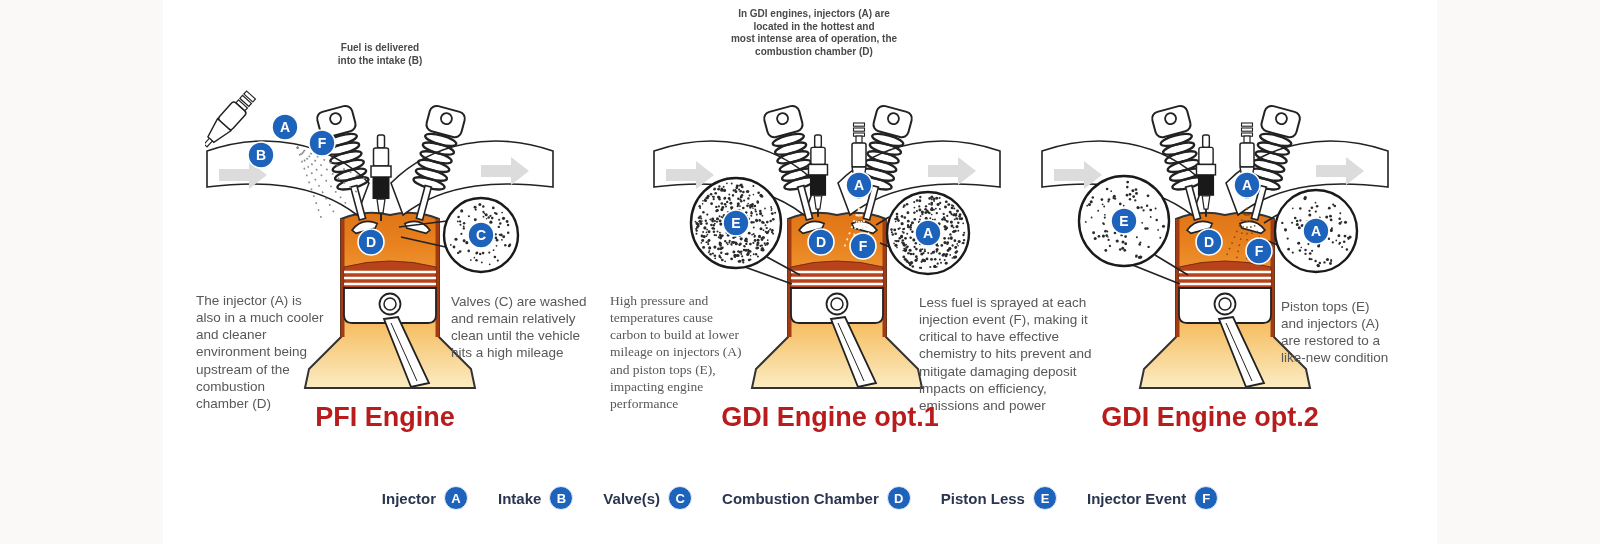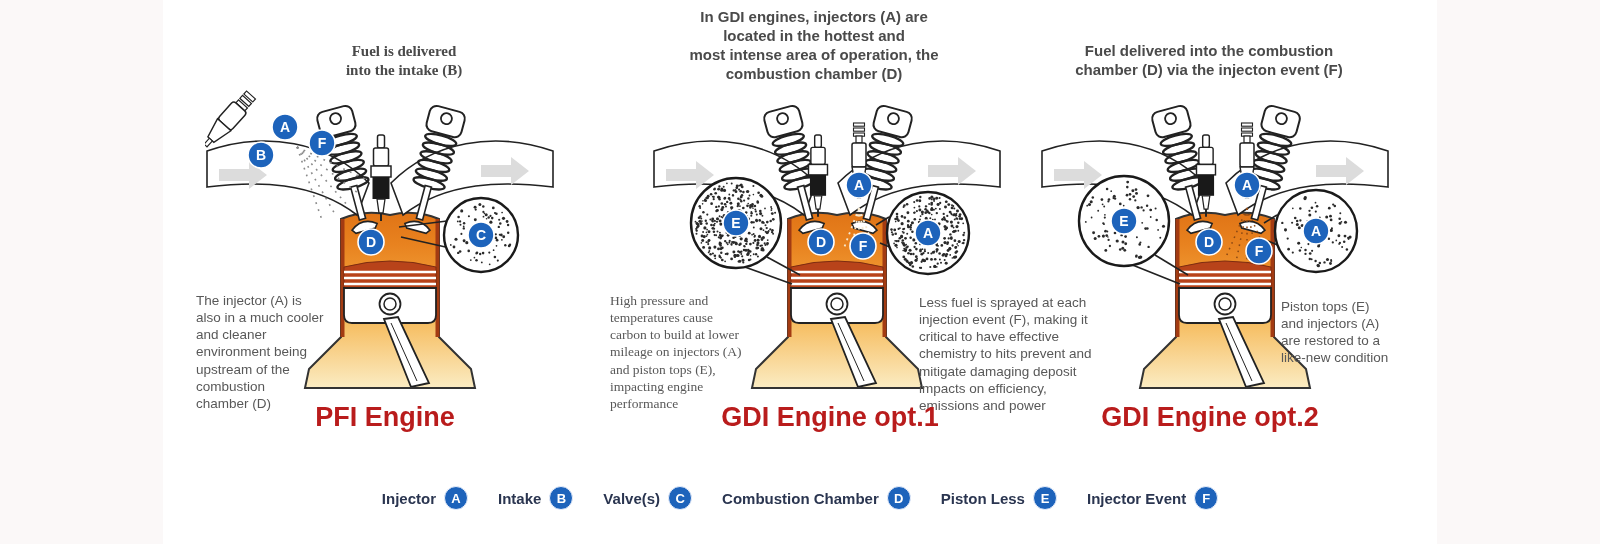--- a/index.html
+++ b/index.html
@@ -1,18 +1,18 @@
 <!DOCTYPE html>
 <html><head>
 <meta charset="utf-8">
 <style>
   html,body{margin:0;padding:0;background:#fbf8f8;font-family:"Liberation Sans",sans-serif;}
   .stage{position:relative;width:1600px;height:544px;overflow:hidden;background:#fbf8f8;}
   .content-bg{position:absolute;left:163px;top:0;width:1274px;height:544px;background:#ffffff;}
-  .panel-caption{position:absolute;font-weight:bold;font-size:15px;line-height:1.26;color:#4a4a4a;
+  .panel-caption{position:absolute;font-weight:bold;font-size:10px;line-height:1.26;color:#4a4a4a;
     text-align:center;white-space:pre-line;}
   .side-text{position:absolute;font-size:13.5px;line-height:1.27;color:#585858;white-space:pre-line;margin-top:16px;}
   .engine-title{position:absolute;font-weight:bold;font-size:27px;color:#b91c1c;text-align:center;}
   .engine-svg{position:absolute;width:350px;height:310px;top:85px;}
   .badge text{font-family:"Liberation Sans",sans-serif;font-weight:bold;font-size:14px;fill:#ffffff;}
   .legend{position:absolute;left:163px;top:486px;width:1274px;display:flex;justify-content:center;
     align-items:center;gap:30px;text-align:right;}
   .legend-item{display:flex;align-items:center;gap:8px;}
   .legend-label{font-weight:bold;font-size:15px;color:#2a3550;}
   .legend-badge{width:22px;height:22px;border-radius:50%;background:#1d63bb;color:#fff;font-weight:bold;
@@ -99,21 +99,21 @@
         <path d="M139,203 L231,203 L231,230 Q231,238 223,238 L147,238 Q139,238 139,230 Z" fill="#fff" stroke="#222" stroke-width="1.8"></path>
         <path d="M179,234 L193,232 L224,298 L206,302 Z" fill="#fff" stroke="#222" stroke-width="1.8"></path>
         <line x1="186" y1="238" x2="212" y2="296" stroke="#222" stroke-width="1"></line>
         <circle cx="185" cy="219" r="10.5" fill="#fff" stroke="#222" stroke-width="1.8"></circle>
         <circle cx="185" cy="219" r="6" fill="#fff" stroke="#222" stroke-width="1.5"></circle>
         <path d="M100,303 L270,303" stroke="#333" stroke-width="2"></path>
       </g>
     </defs>
   </svg>
 
-  <div class="panel-caption" style="left:284px;top:42px;width:240px;font-family:Liberation Serif, serif;">Fuel is delivered
+  <div class="panel-caption" style="left:260px;top:42px;width:240px;">Fuel is delivered
 into the intake (B)</div>
 
   <svg class="engine-svg" style="left:205px;" viewBox="0 0 350 310">
     <use href="#g-bottom"></use>
     <use href="#g-head"></use>
     <use href="#g-plug" transform="translate(176,50)"></use>
     <use href="#g-injector-a" transform="translate(46,10) rotate(42)"></use>
     <g stroke="#8a8a8a" stroke-width="1.6" stroke-dasharray="1.8 5.5" fill="none">
       <line x1="92" y1="62" x2="118" y2="138"></line>
         <line x1="92" y1="62" x2="131" y2="131"></line>
@@ -218,20 +218,24 @@
     </g>
   </svg>
 
   <div class="side-text" style="left:196px;top:276px;width:145px;">The injector (A) is
 also in a much cooler
 and cleaner
 environment being
 upstream of the
 combustion
 chamber (D)</div>
+  <div class="side-text" style="left:451px;top:277px;width:155px;">Valves (C) are washed
+and remain relatively
+clean until the vehicle
+hits a high mileage</div>
   <div class="engine-title" style="left:265px;top:402px;width:240px;">PFI Engine</div>
 
   <div class="panel-caption" style="left:664px;top:8px;width:300px;">In GDI engines, injectors (A) are
 located in the hottest and
 most intense area of operation, the
 combustion chamber (D)</div>
 
   <svg class="engine-svg" style="left:652px;" viewBox="0 0 350 310">
     <use href="#g-bottom"></use>
     <use href="#g-head"></use>
@@ -889,22 +893,20 @@
 performance</div>
   <div class="side-text" style="left:919px;top:278px;width:205px;">Less fuel is sprayed at each
 injection event (F), making it
 critical to have effective
 chemistry to hits prevent and
 mitigate damaging deposit
 impacts on efficiency,
 emissions and power</div>
   <div class="engine-title" style="left:680px;top:402px;width:300px;">GDI Engine opt.1</div>
 
-  <div class="panel-caption" style="left:1044px;top:42px;width:330px;">Fuel delivered into the combustion
-chamber (D) via the injecton event (F)</div>
 
   <svg class="engine-svg" style="left:1040px;" viewBox="0 0 350 310">
     <use href="#g-bottom"></use>
     <use href="#g-head"></use>
     <use href="#g-plug" transform="translate(166,50) scale(0.95)"></use>
     <use href="#g-injector-v" transform="translate(207,38)"></use>
     <g stroke="#8a4713" stroke-width="1.5" stroke-dasharray="1.6 4.6" fill="none">
       <line x1="207" y1="123" x2="186" y2="172"></line>
         <line x1="207" y1="123" x2="196" y2="177"></line>
       <line x1="207" y1="123" x2="207" y2="179"></line>

